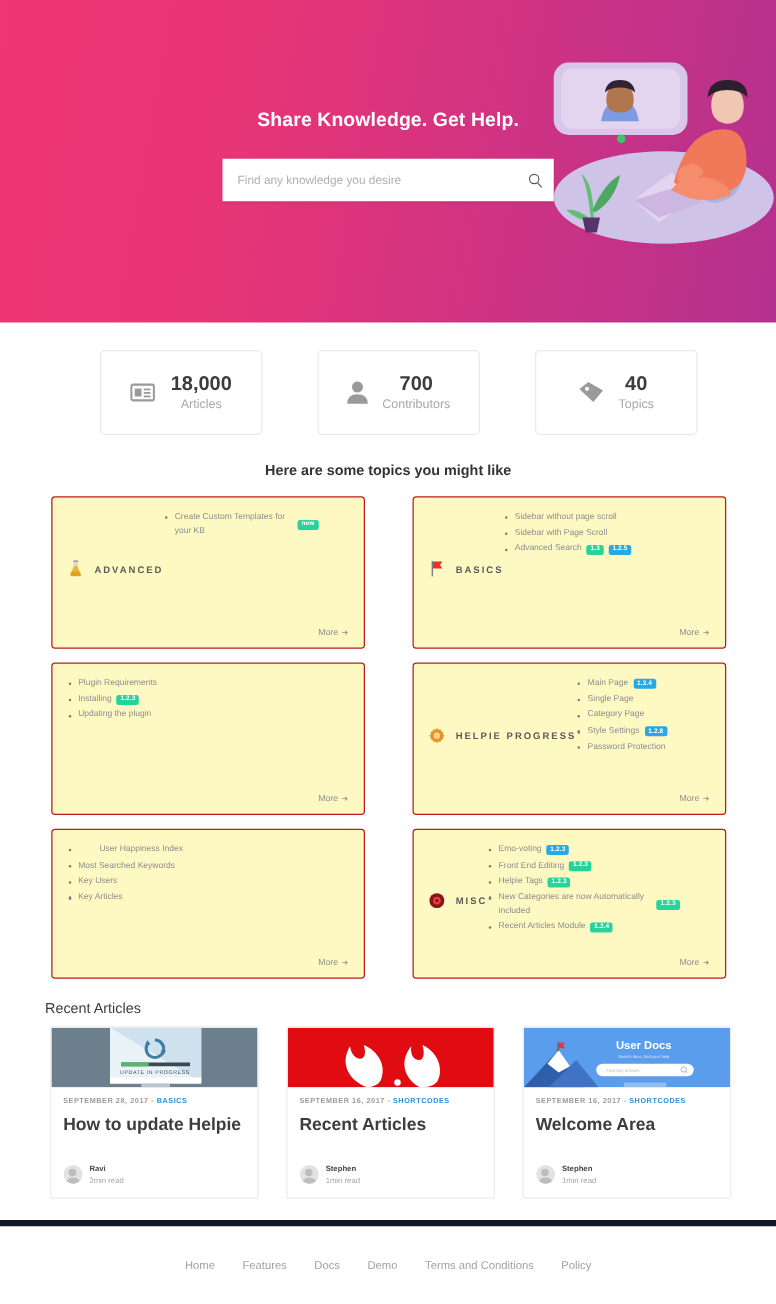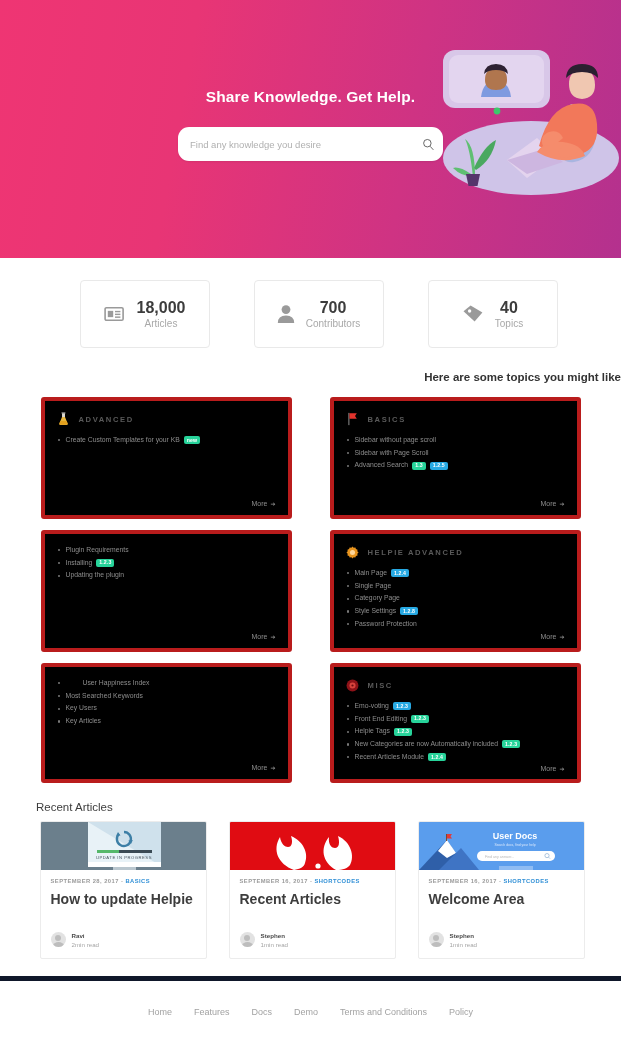--- a/index.html
+++ b/index.html
@@ -34,21 +34,20 @@
   .search-wrap {
     position: absolute;
     top: 127px;
     left: 178px;
     width: 265px;
     height: 34px;
     background: #ffffff;
     display: flex;
     align-items: center;
     box-shadow: 0 1px 2px rgba(0,0,0,0.08);
-    border-radius: 11px;
   }
   .search-input {
     border: none;
     outline: none;
     flex: 1;
     height: 100%;
     padding: 0 12px;
     font-family: "Liberation Sans", sans-serif;
     font-size: 9.5px;
     color: #555;
@@ -84,40 +83,39 @@
     gap: 11px;
     margin-left: 16px;
   }
   .stat-ico { color: #9a9a9a; display: flex; align-items: center; }
   .stat-text { text-align: center; }
   .stat-num { font-size: 16px; font-weight: bold; color: #3c3c3c; line-height: 1.1; }
   .stat-lbl { font-size: 10px; color: #a8a8a8; margin-top: 2px; }
 
   
   .topics-head {
-    text-align: right;
+    text-align: center;
     font-size: 11.5px;
     font-weight: bold;
     color: #333;
     margin-top: 23px;
   }
   .topic-grid {
     display: grid;
     grid-template-columns: 251px 251px;
     gap: 11px 38px;
     justify-content: center;
     margin-top: 14px;
   }
   .topic-card {
-    border: 4px solid #b91c1c;
+    border: 1px solid #b91c1c;
     border-radius: 3px;
-    background: #000000;
+    background: #fef9c3;
     padding: 11px 12px 8px 12px;
     display: flex;
-    flex-direction: column;
     position: relative;
   }
   .topic-card.h1 { height: 122px; }
   .topic-card.h2 { height: 122px; }
   .topic-card.h3 { height: 120px; }
   .topic-head { display: flex; align-items: center; gap: 8px; margin-bottom: 9px; }
   .topic-ico { width: 14px; height: 14px; display: flex; align-items: center; justify-content: center; }
   .topic-title {
     font-size: 7.6px; font-weight: bold; letter-spacing: 1.6px; color: #5a5a5a;
   }
@@ -369,21 +367,21 @@
         </a>
       </div>
       <div class="topic-card h2">
         <div class="topic-head">
           <span class="topic-ico">
             <svg width="13" height="13" viewBox="0 0 16 16">
               <path d="M8 0.6l1.5 1.5 2.1-.3.6 2 2 .7-.3 2.1 1.5 1.4-1.5 1.5.3 2.1-2 .6-.7 2-2.1-.3L8 15.4l-1.4-1.5-2.1.3-.7-2-2-.6.3-2.1L.6 8l1.5-1.4-.3-2.1 2-.7.7-2 2.1.3z" fill="#e8941e"></path>
               <circle cx="8" cy="8" r="3.1" fill="#ffd79b"></circle>
             </svg>
           </span>
-          <span class="topic-title">HELPIE ADVANCED</span>
+          <span class="topic-title">HELPIE PROGRESS</span>
         </div>
         <ul class="topic-list">
           <li>
             <span>Main Page</span>
             <span class="badge blue">1.2.4</span>
           </li>
           <li>
             <span>Single Page</span>
           </li>
           <li>

